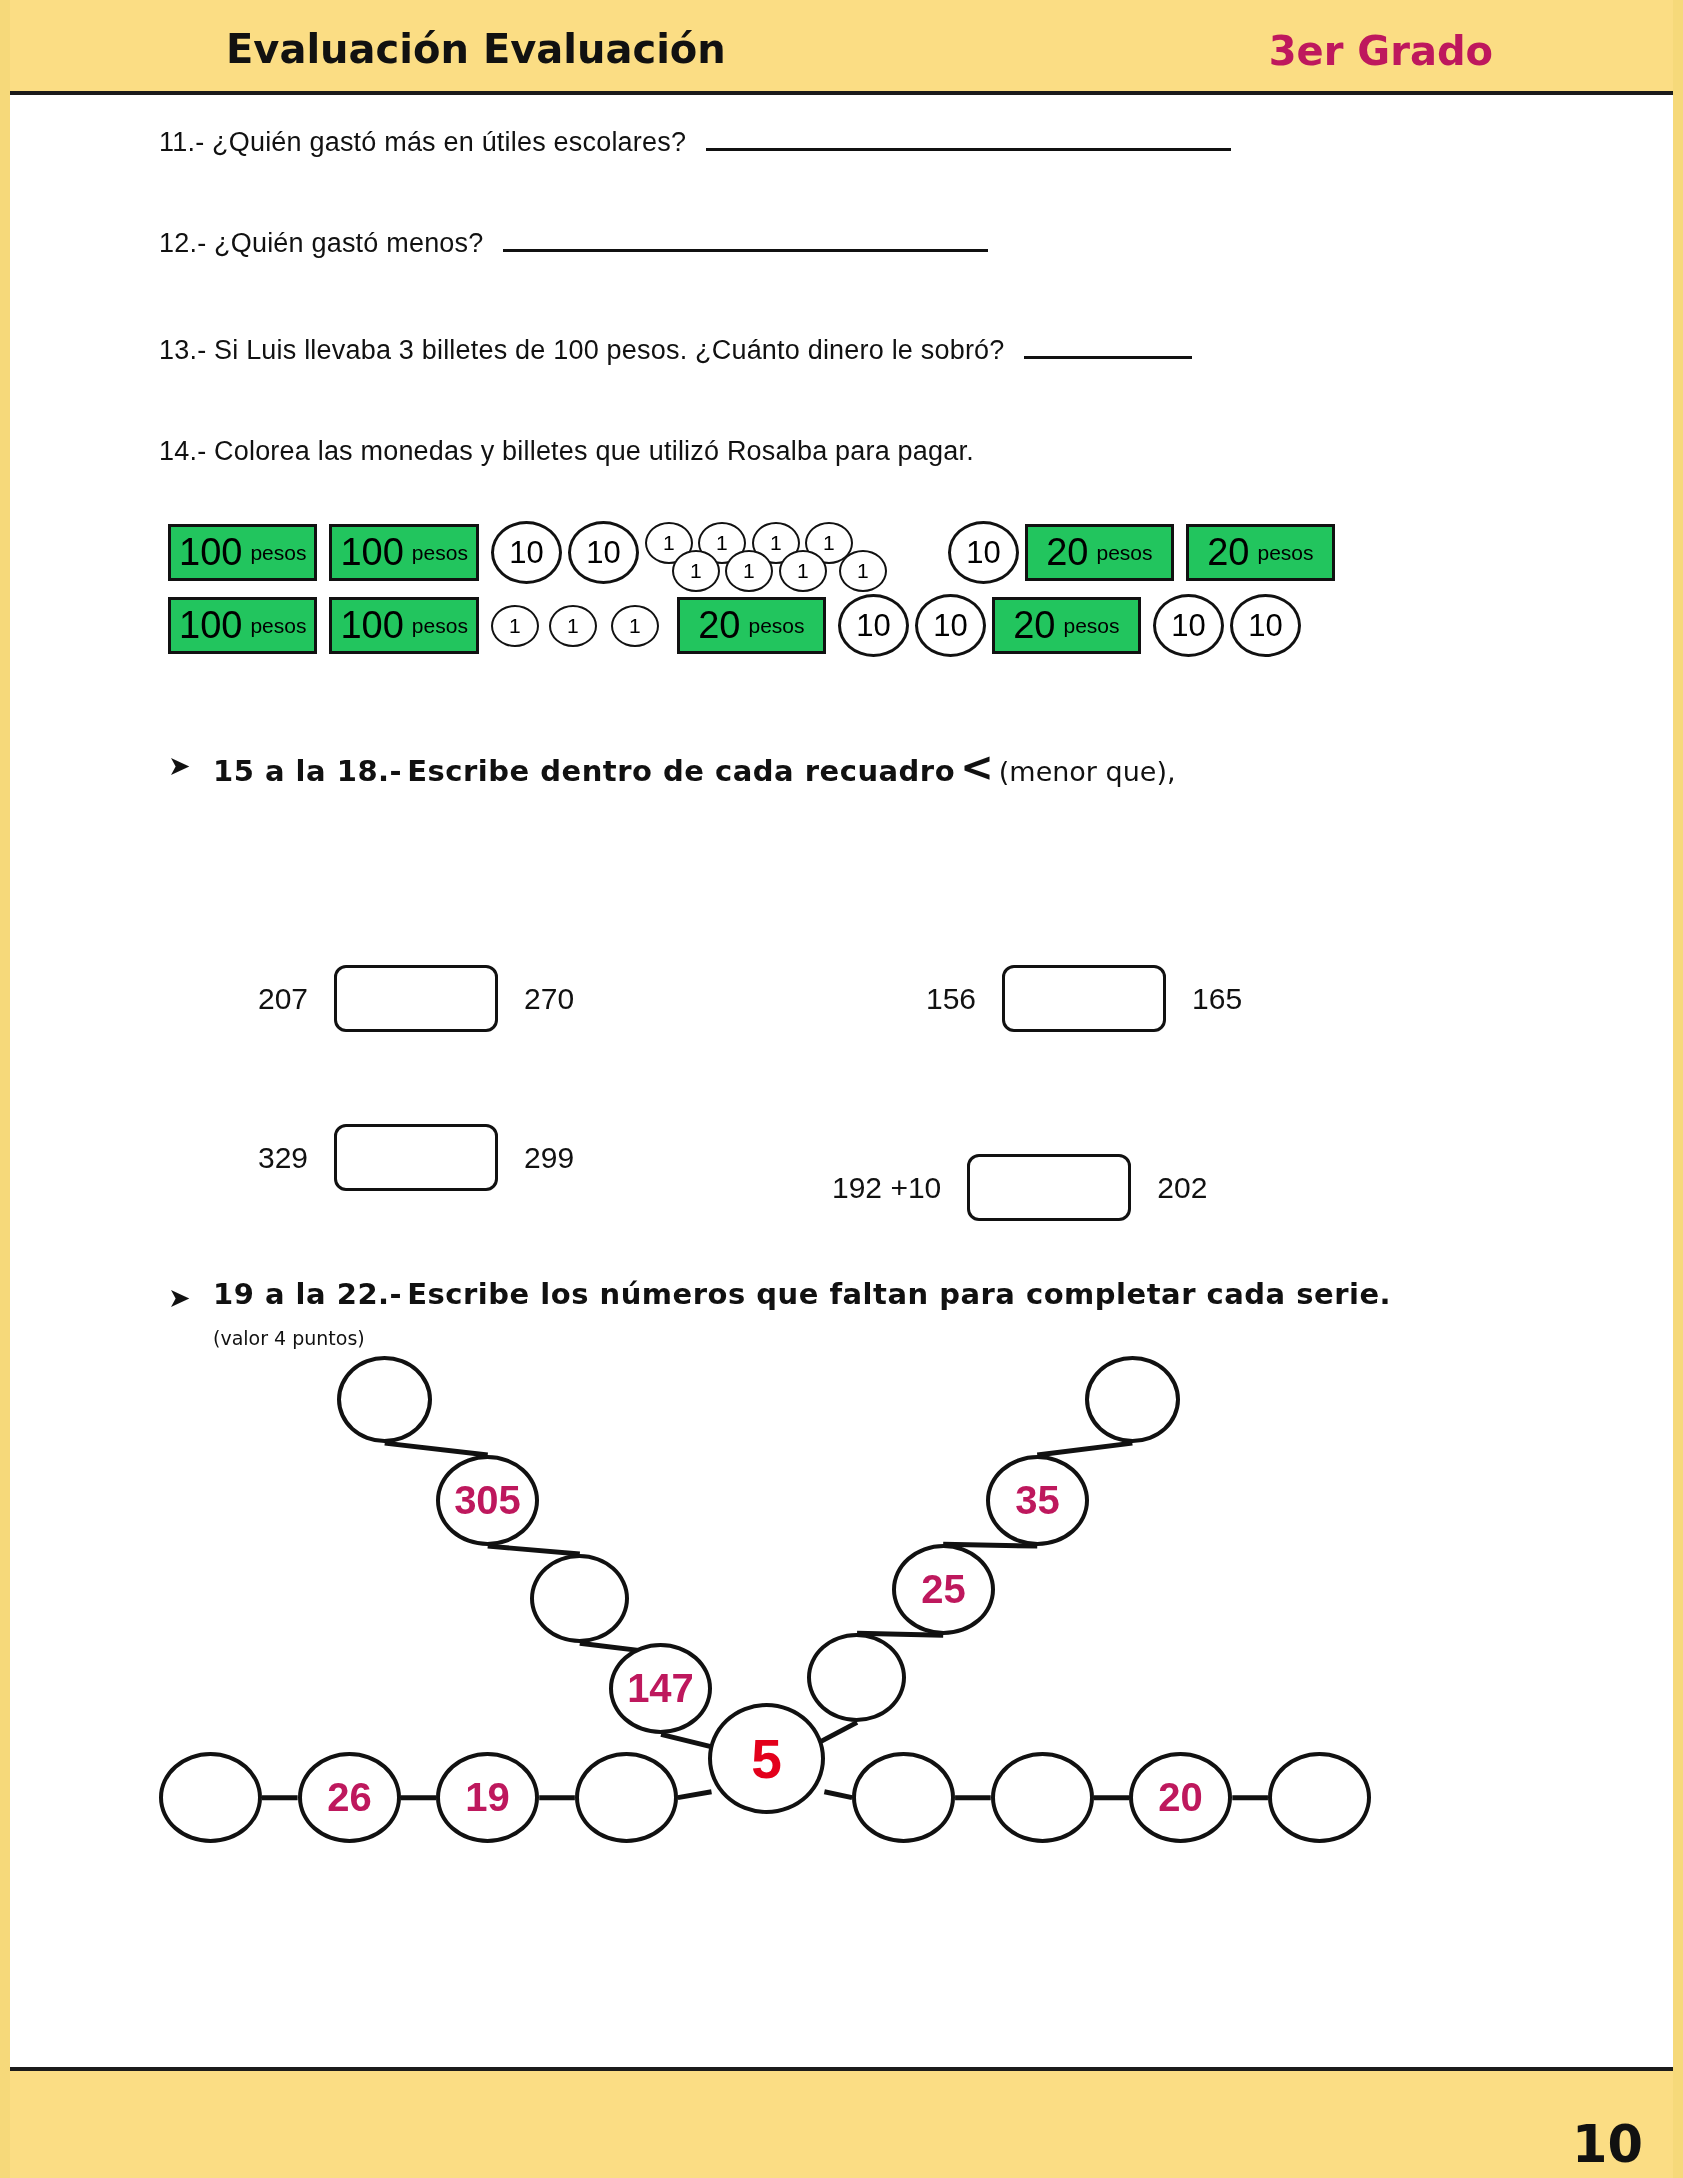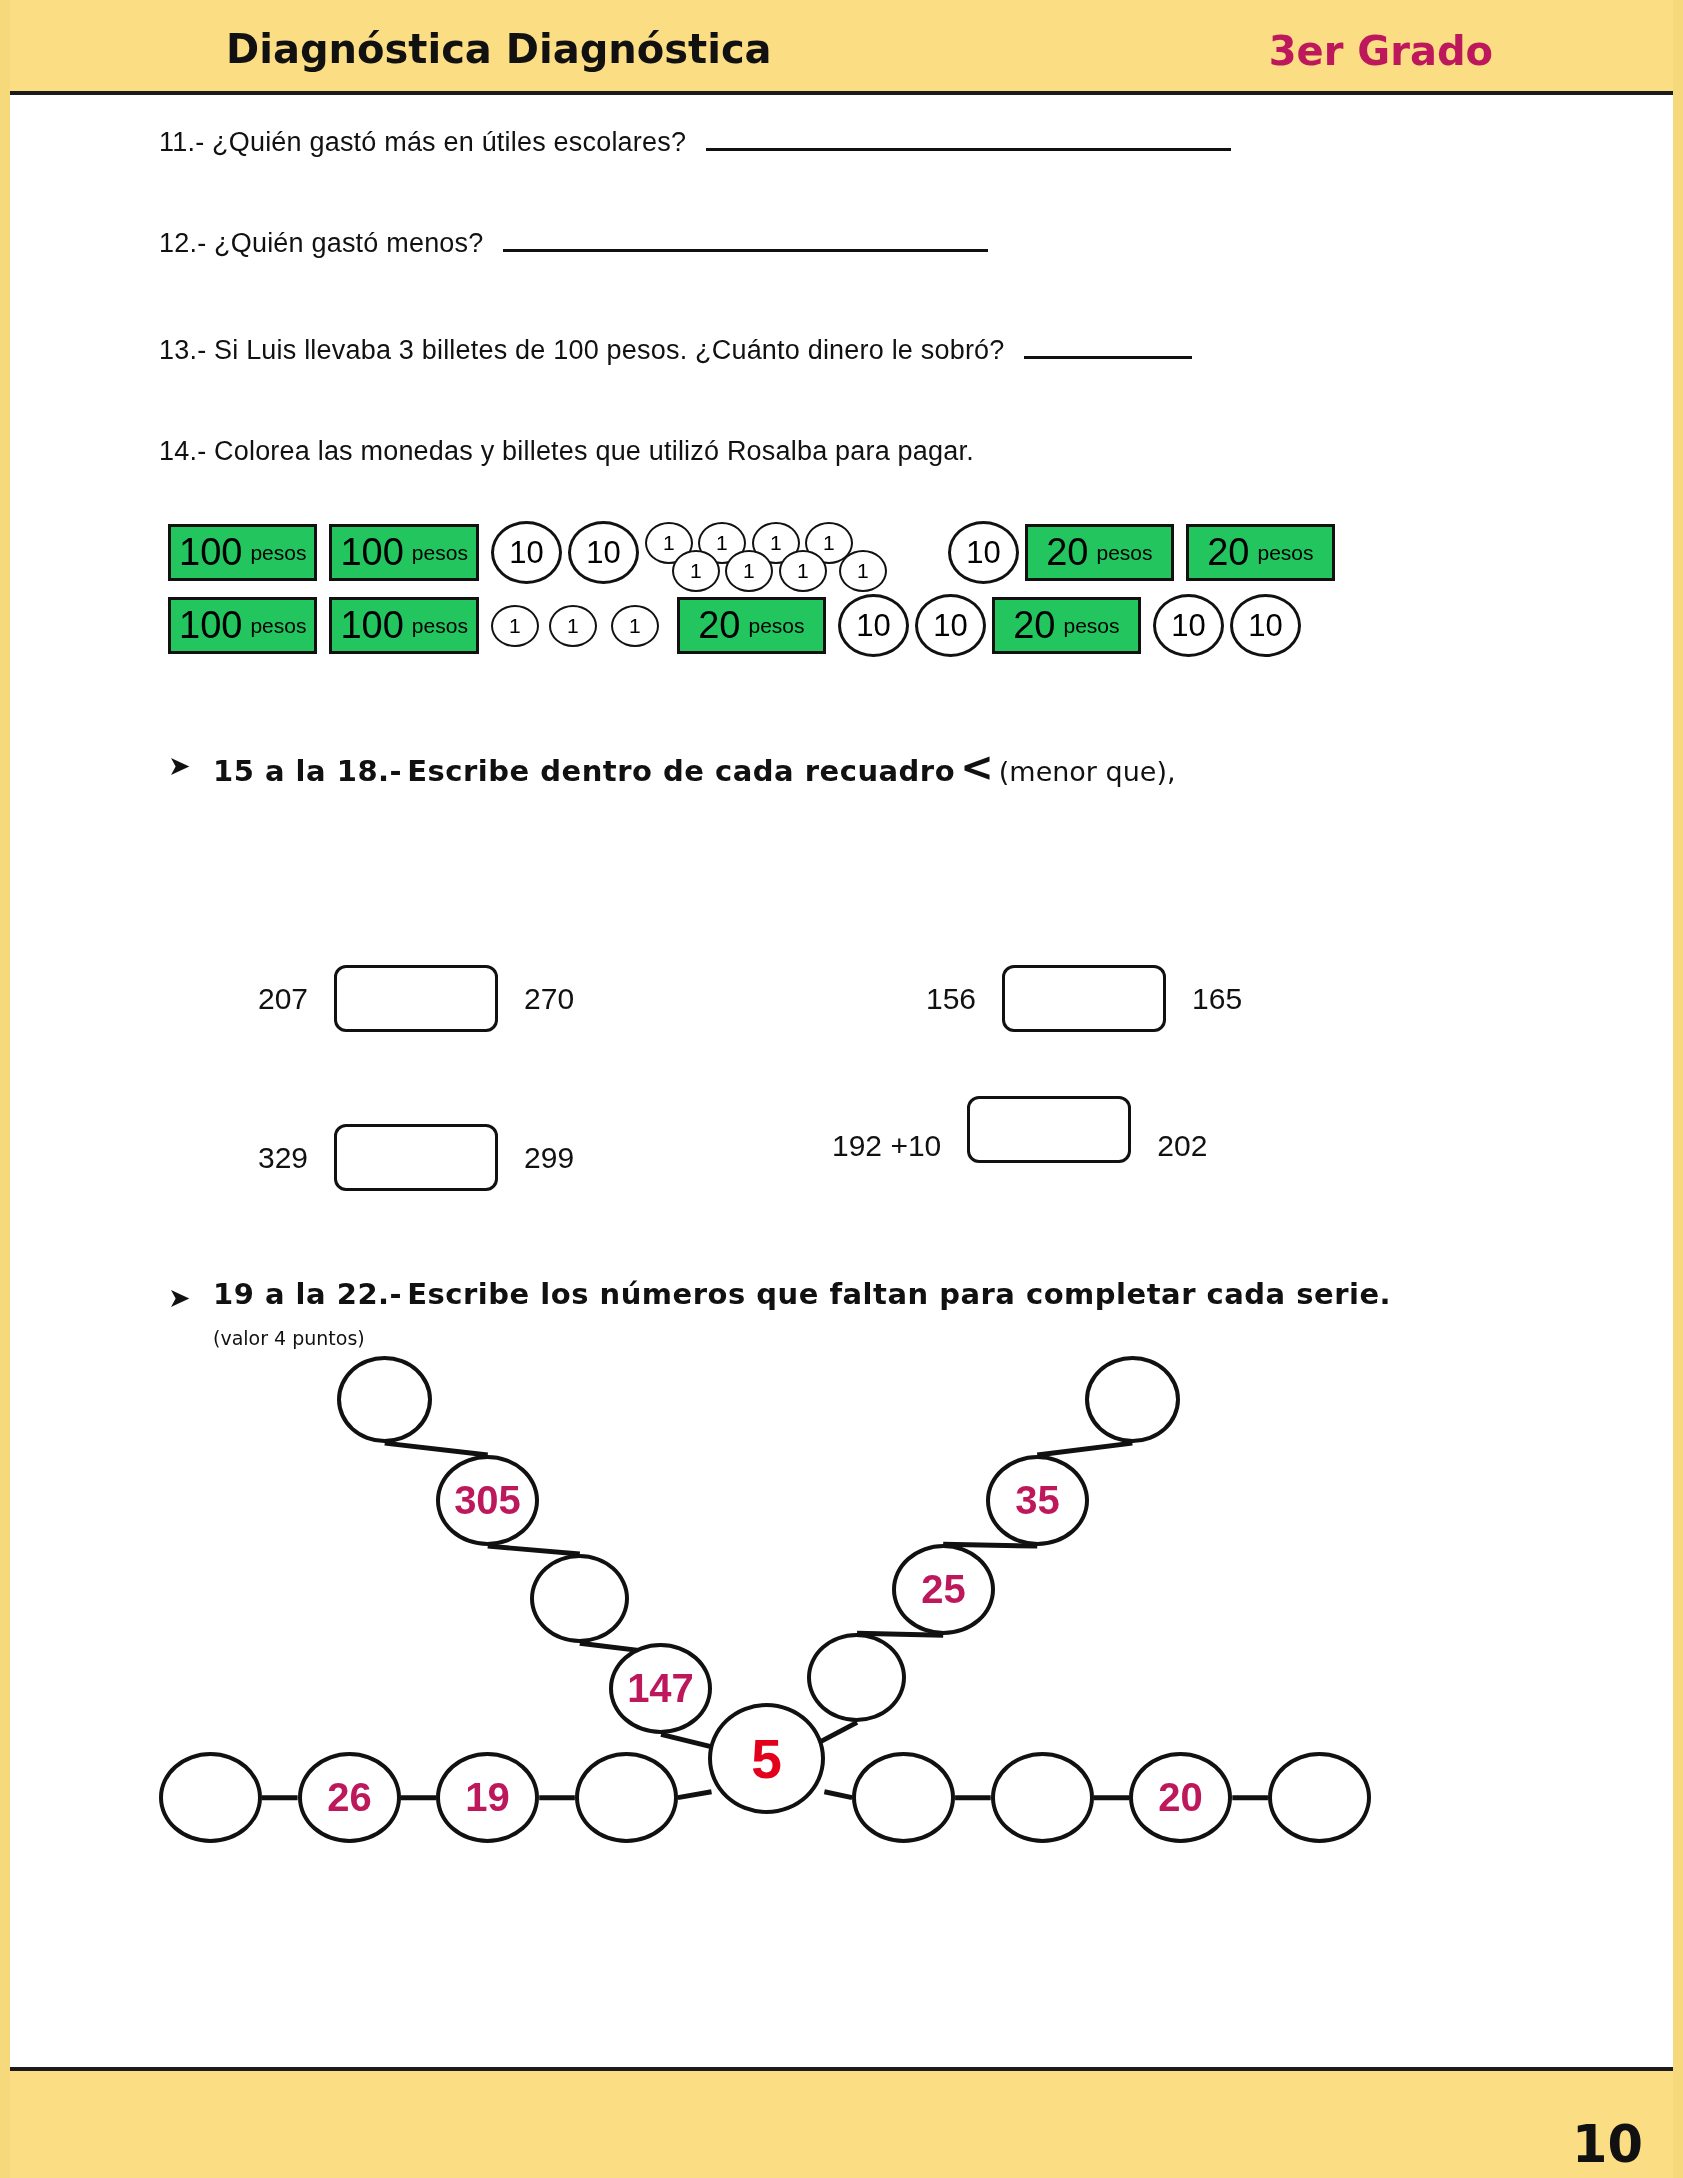--- a/index.html
+++ b/index.html
@@ -117,21 +117,21 @@
   .node.big{font-size:55px;color:#e3001b;font-weight:bold;}
   svg.links{position:absolute;left:0;top:0;width:100%;height:100%;z-index:1;}
 </style>
 </head>
 <body>
 
 <div class="page">
 
   <div class="header">
     <div class="header-inner">
-      <div class="header-title">Diagnóstica Diagnóstica</div>
+      <div class="header-title">Evaluación Evaluación</div>
       <div class="header-grade">3er Grado</div>
     </div>
   </div>
 
   <div class="q" style="left:149px;top:127px;">
     <span>11.- ¿Quién gastó más en útiles escolares?</span>
     <span class="blank" style="width:525px;"></span>
   </div>
 
   <div class="q" style="left:149px;top:228px;">
@@ -230,21 +230,21 @@
     <span class="cmpbox"></span>
     <span class="num">165</span>
   </div>
 
   <div class="cmp" style="left:248px;top:1124px;">
     <span class="num">329</span>
     <span class="cmpbox"></span>
     <span class="num">299</span>
   </div>
 
-  <div class="cmp" style="left:822px;top:1096px;align-items:flex-end;">
+  <div class="cmp" style="left:822px;top:1154px;">
     <span class="num">192 +10</span>
     <span class="cmpbox"></span>
     <span class="num">202</span>
   </div>
 
   <div class="bullet" style="left:158px;top:1282px;">➤</div>
   <div class="instr" style="left:203px;top:1277px;">
     <span class="bold-instr">19 a la 22.-</span>
     <span class="bold-instr">Escribe los números que faltan para completar cada serie.</span>
   </div>

